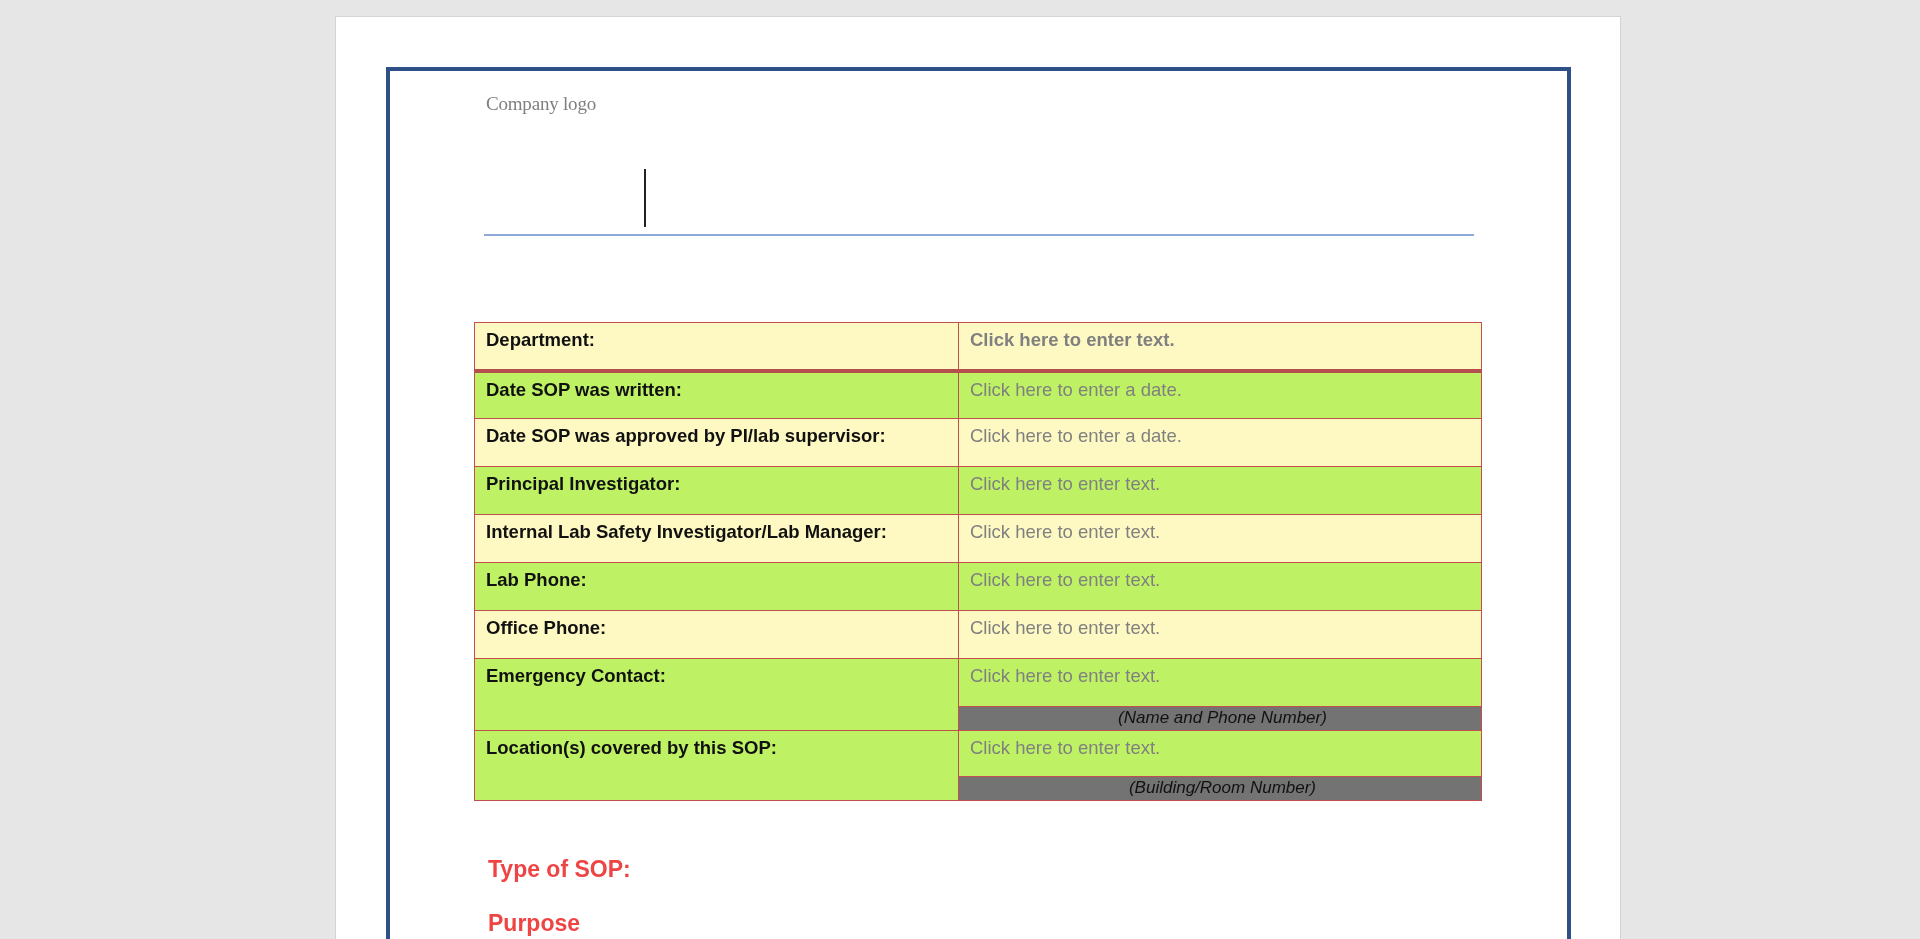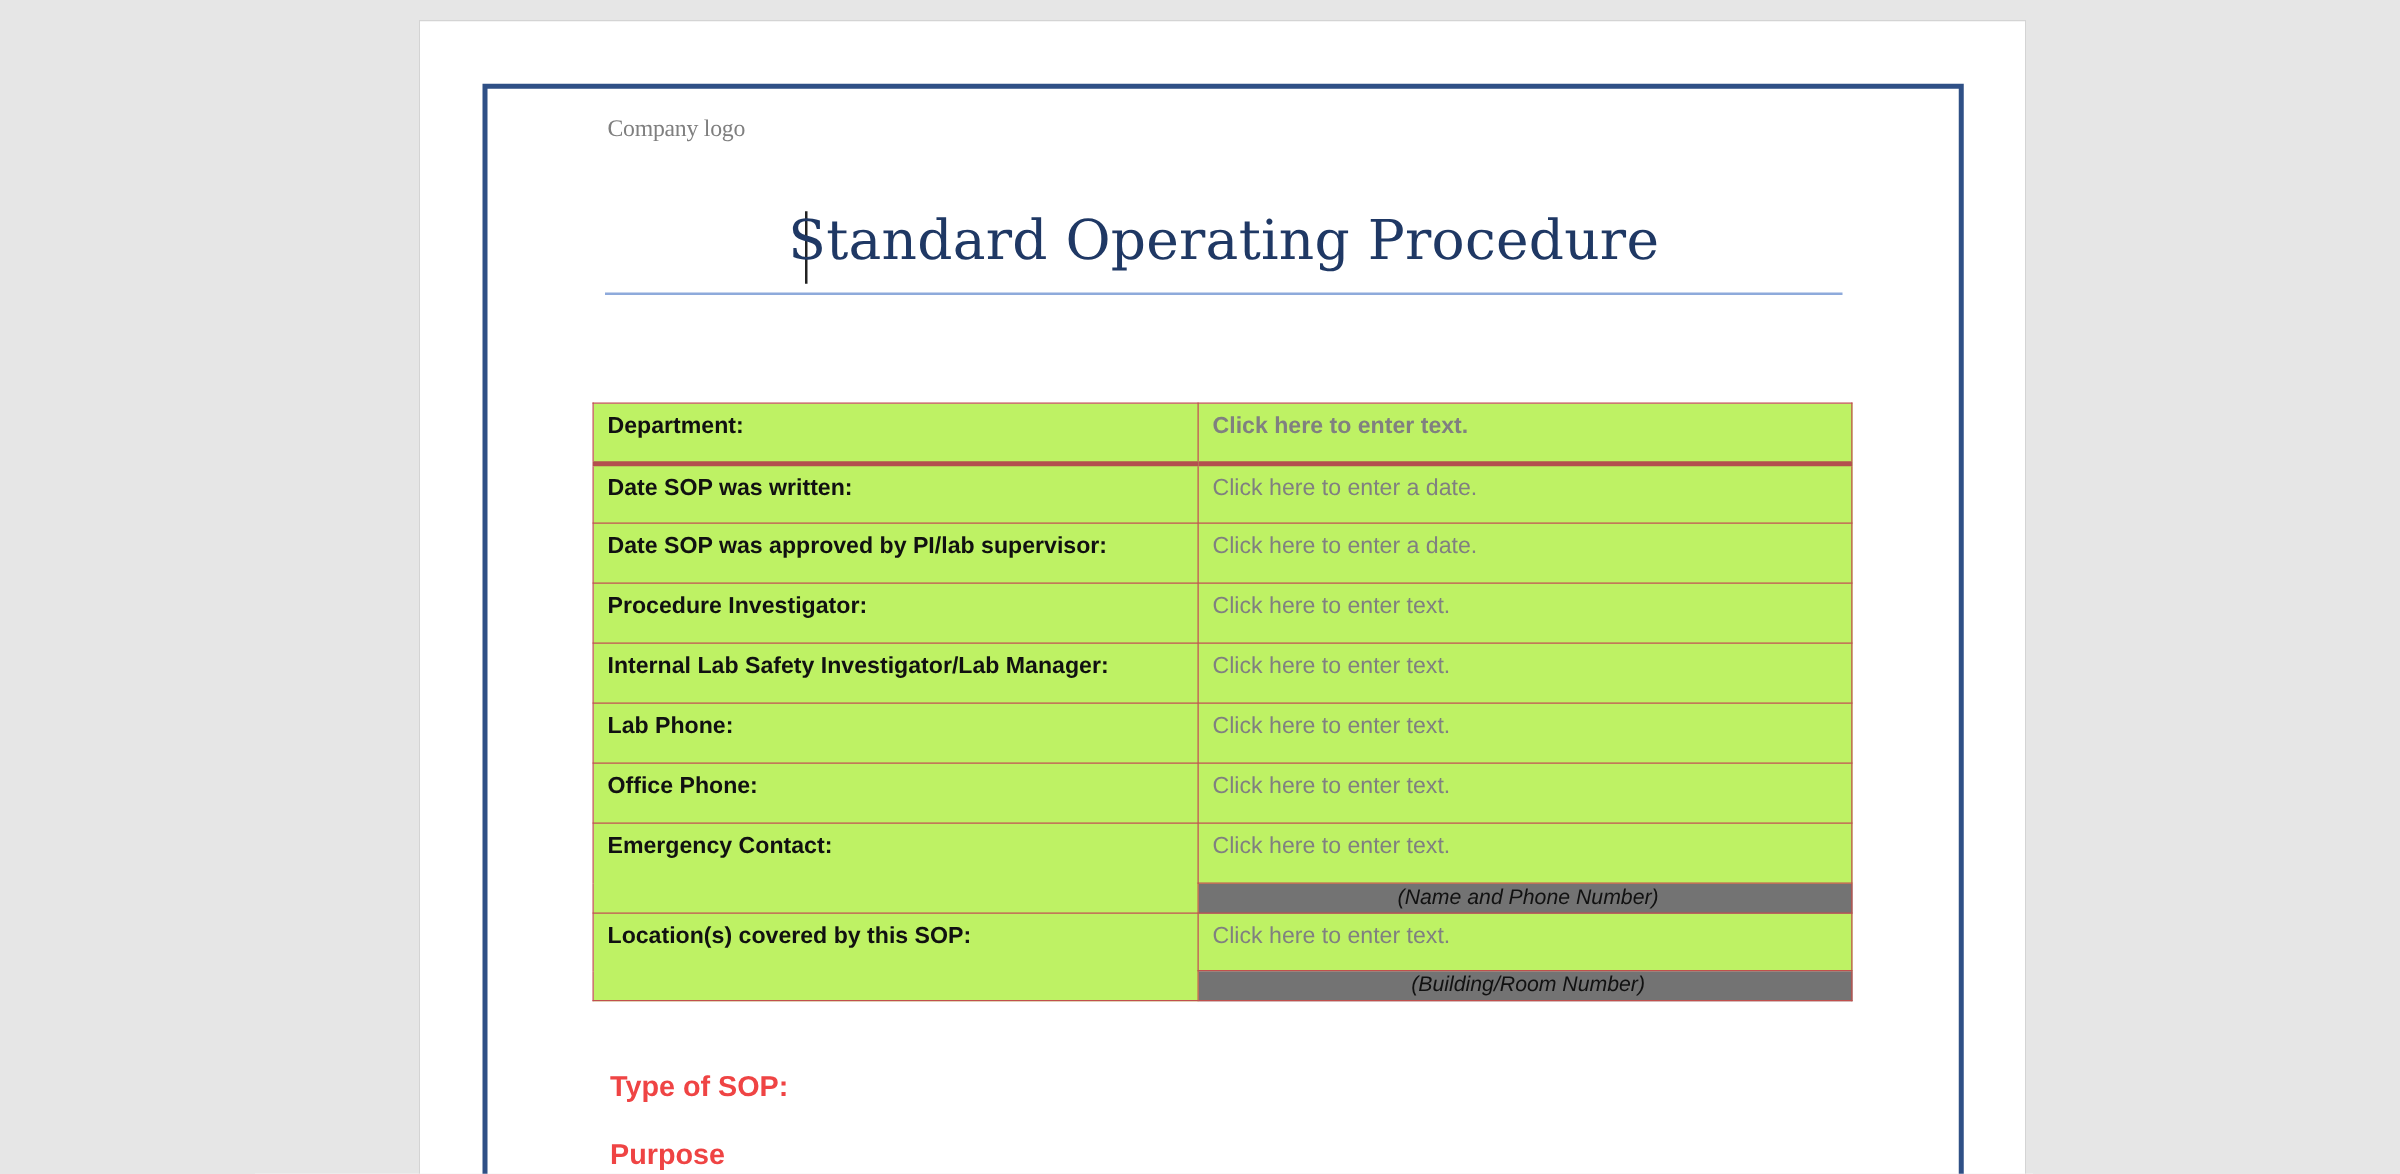--- a/index.html
+++ b/index.html
@@ -59,21 +59,21 @@
   table.info td.label {
     width: 484px;
     font-weight: bold; color: #111;
     padding-top: 6px;
   }
   table.info td.value {
     color: #808080;
     padding-top: 6px;
   }
   table.info tr.shaded td { background: #bef264; }
-  table.info tr.white td { background: #bef264; }
+  table.info tr.white td { background: #fef9c3; }
   table.info tr.r-dept td { height: 48px; border-bottom: 4px solid #b3504e; }
   table.info tr.r-std td { height: 48px; }
   table.info tr.r-sub td.sub {
     height: 24px; background: #737373;
     font-style: italic; color: #111;
     text-align: center; font-size: 17px;
     padding: 1px 0 0 5px;
   }
   td.value.bold-ph { font-weight: bold; }
   .section {
@@ -84,39 +84,38 @@
 </style>
 </head>
 <body>
 
 <div class="page">
   <div class="page-border"></div>
 
   <div class="logo">Company logo</div>
 
   <div class="cursor"></div>
-  <div class="title">Standard Operating Procedure</div>
   <div class="title-rule"></div>
 
   <table class="info">
     <tbody>
         <tr class="white r-dept">
       <td class="label">Department:</td>
       <td class="value bold-ph">Click here to enter text.</td>
     </tr>
     <tr class="shaded r-std">
       <td class="label">Date SOP was written:</td>
       <td class="value">Click here to enter a date.</td>
     </tr>
     <tr class="white r-std">
       <td class="label">Date SOP was approved by PI/lab supervisor:</td>
       <td class="value">Click here to enter a date.</td>
     </tr>
     <tr class="shaded r-std">
-      <td class="label">Procedure Investigator:</td>
+      <td class="label">Principal Investigator:</td>
       <td class="value">Click here to enter text.</td>
     </tr>
     <tr class="white r-std">
       <td class="label">Internal Lab Safety Investigator/Lab Manager:</td>
       <td class="value">Click here to enter text.</td>
     </tr>
     <tr class="shaded r-std">
       <td class="label">Lab Phone:</td>
       <td class="value">Click here to enter text.</td>
     </tr>

